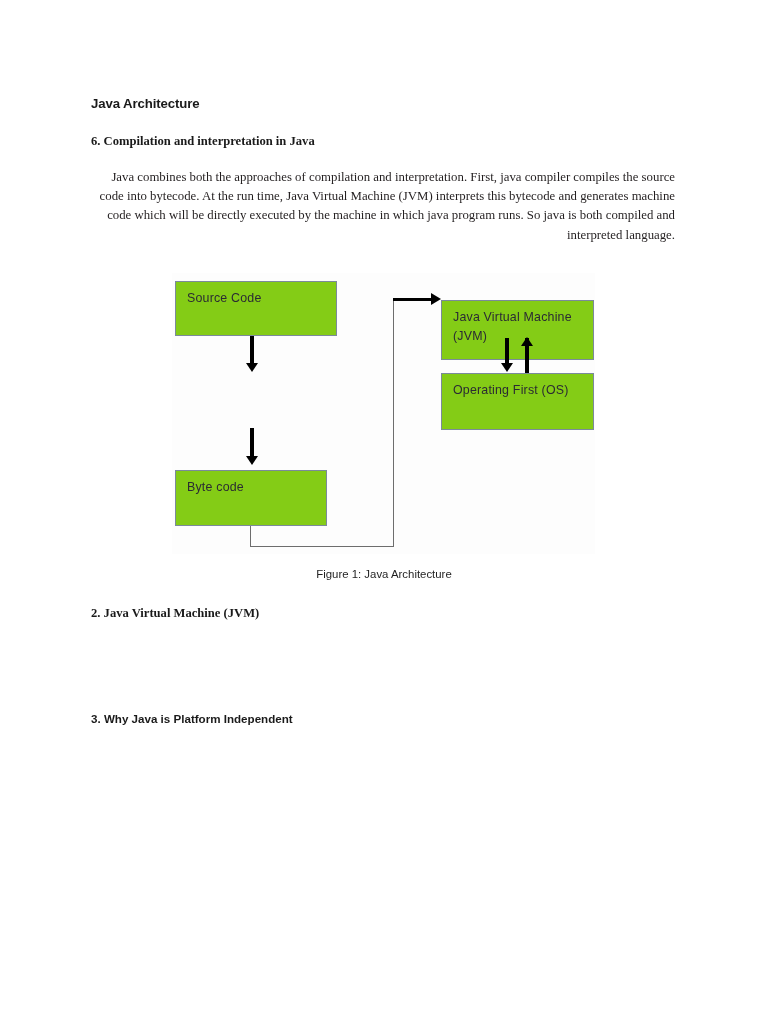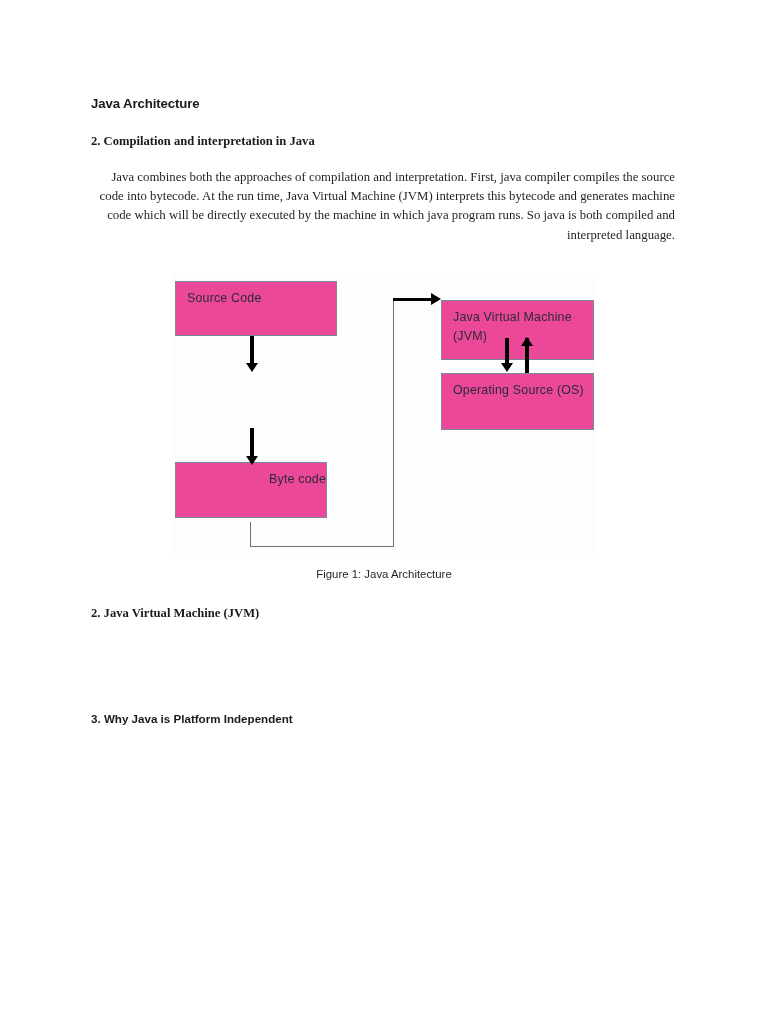--- a/index.html
+++ b/index.html
@@ -82,35 +82,35 @@
   .figure-canvas {
     position: absolute;
     left: 0; top: 7px;
     width: 423px;
     height: 281px;
     background: #fdfdfd;
   }
 
   .dbox {
     position: absolute;
-    background: #ec4899;
+    background: #84cc16;
     border: 1px solid #7b8a9b;
     box-sizing: border-box;
     font-family: "Liberation Sans", sans-serif;
     font-size: 12.4px;
     color: #2b2b33;
     padding: 7px 0 0 11px;
     line-height: 19px;
     letter-spacing: 0.2px;
   }
 
   
   .box-source   { left: 3px;   top: 15px;  width: 162px; height: 55px; }
   .box-compiler { left: 3px;   top: 107px; width: 151px; height: 55px; }
-  .box-bytecode { left: 3px;   top: 196px; width: 152px; height: 56px; text-align: right; }
+  .box-bytecode { left: 3px;   top: 204px; width: 152px; height: 56px; }
 
   
   .box-jvm { left: 269px; top: 12px;  width: 153px; height: 60px; margin-top: 22px; }
   .box-os  { left: 269px; top: 107px; width: 153px; height: 57px; }
 
   
   .arrow-v {
     position: absolute;
     width: 0; height: 0;
   }
@@ -197,21 +197,21 @@
     color: #1f1f1f;
   }
 </style>
 </head>
 <body>
 
 <div class="page">
 
   <div class="doc-title">Java Architecture</div>
 
-  <div class="heading heading-1">2. Compilation and interpretation in Java</div>
+  <div class="heading heading-1">6. Compilation and interpretation in Java</div>
 
   <div class="para para-1">Java combines both the approaches of compilation and interpretation. First, java compiler compiles the source code into bytecode. At the run time, Java Virtual Machine (JVM) interprets this bytecode and generates machine code which will be directly executed by the machine in which java program runs. So java is both compiled and interpreted language.</div>
 
   <div class="figure">
 
     <div class="figure-canvas"></div>
 
     <div class="conn conn-down"></div>
     <div class="conn conn-right"></div>
     <div class="conn conn-up"></div>
@@ -221,21 +221,21 @@
       <div class="head-right"></div>
     </div>
 
     <div class="dbox box-source">Source Code</div>
 
 
     <div class="dbox box-bytecode">Byte code</div>
 
     <div class="dbox box-jvm">Java Virtual Machine (JVM)</div>
 
-    <div class="dbox box-os">Operating Source (OS)</div>
+    <div class="dbox box-os">Operating First (OS)</div>
 
     <div class="arrow-v a-sc">
       <div class="shaft"></div>
       <div class="head-down"></div>
     </div>
 
     <div class="arrow-v a-cb">
       <div class="shaft"></div>
       <div class="head-down"></div>
     </div>

